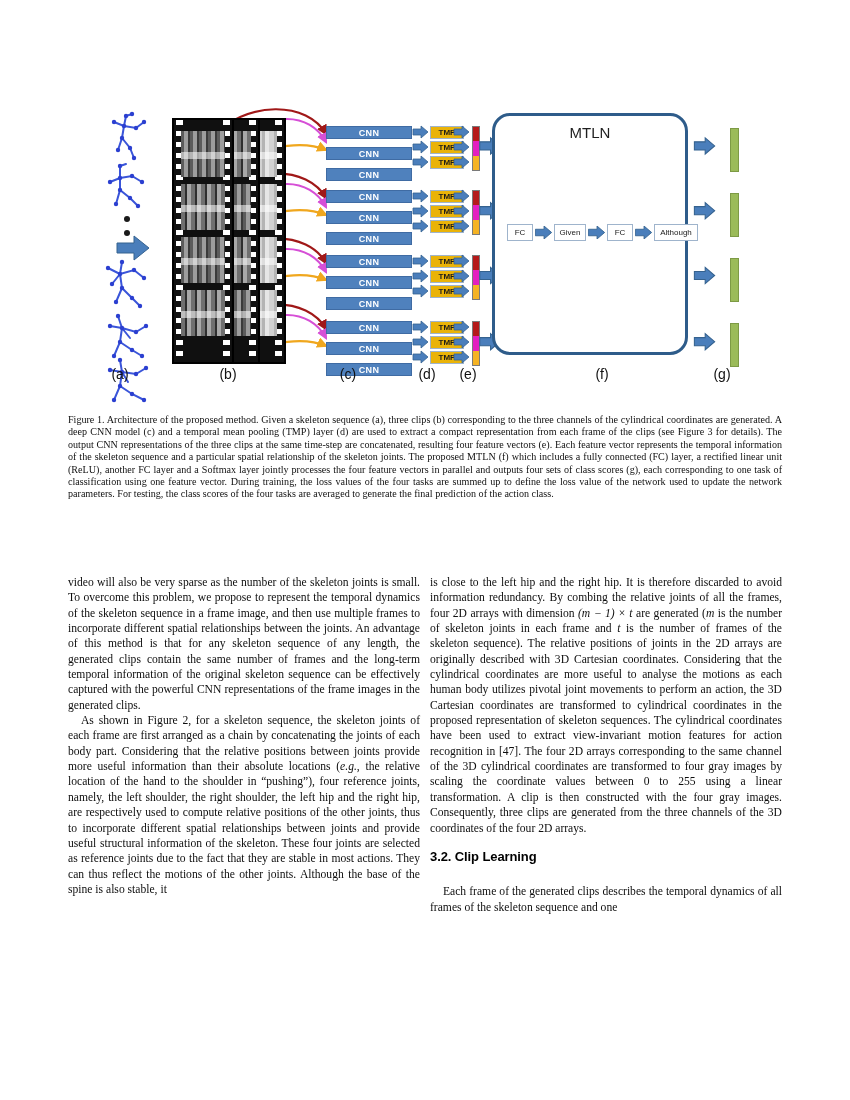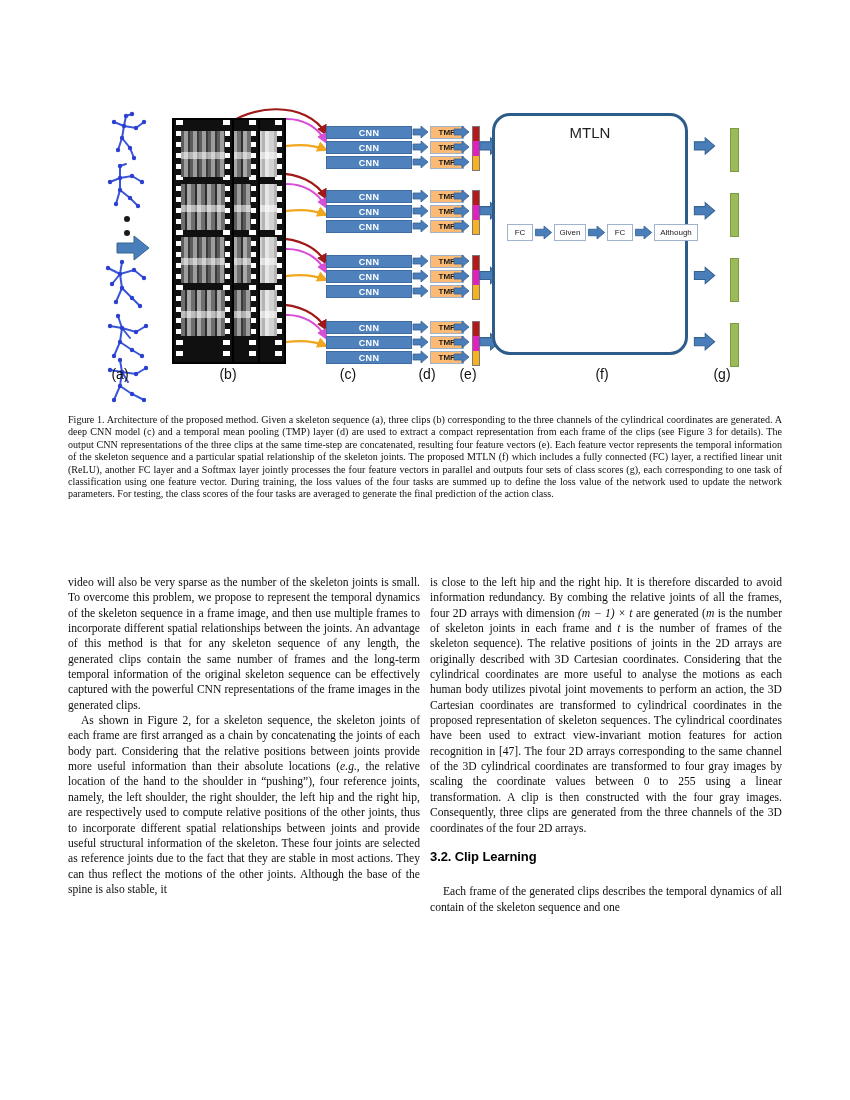--- a/index.html
+++ b/index.html
@@ -40,25 +40,25 @@
       linear-gradient(to bottom,#8a8a8a,#3a3a3a);}
   .frm.c{background:
       repeating-linear-gradient(to right,#d2d2d2 0 5px,#b4b4b4 5px 8px,#e6e6e6 8px 12px),
       linear-gradient(to bottom,#d8d8d8,#bfbfbf);}
   .frm .gap{position:absolute;left:0;right:0;top:46%;height:14%;background:rgba(255,255,255,.55);}
 
   
   .grp{position:absolute;width:86px;}
   .blk{height:13px;line-height:13px;background:#4f81bd;color:#fff;
        font-family:"Liberation Sans",sans-serif;font-size:9px;font-weight:bold;
-       text-align:center;border:1px solid #3f6ba3;box-sizing:border-box;margin-bottom:2px;
+       text-align:center;border:1px solid #3f6ba3;box-sizing:border-box;margin-bottom:8px;
        letter-spacing:.3px;}
   
   .tgrp{position:absolute;width:34px;}
-  .tblk{height:13px;line-height:12px;background:#fdba74;color:#1a1a1a;
+  .tblk{height:13px;line-height:12px;background:#eab308;color:#1a1a1a;
        font-family:"Liberation Sans",sans-serif;font-size:8px;font-weight:bold;
        text-align:center;border:1px solid #9fb4cc;box-sizing:border-box;margin-bottom:2px;}
 
   
   .fv{position:absolute;width:8px;border:1px solid #7a7a7a;box-sizing:border-box;}
   .fv div{width:100%;}
 
   
   .mtln{position:absolute;left:424px;top:13px;width:196px;height:242px;
         border:3px solid #2e5c8a;border-radius:18px;background:#fff;box-sizing:border-box;}
@@ -421,16 +421,16 @@
   <div class="caption"><span>Figure 1.</span> <span>Architecture of the proposed method. Given a skeleton sequence (a), three clips (b) corresponding to the three channels of the cylindrical coordinates are generated. A deep CNN model (c) and a temporal mean pooling (TMP) layer (d) are used to extract a compact representation from each frame of the clips (see Figure 3 for details). The output CNN representations of the three clips at the same time-step are concatenated, resulting four feature vectors (e). Each feature vector represents the temporal information of the skeleton sequence and a particular spatial relationship of the skeleton joints. The proposed MTLN (f) which includes a fully connected (FC) layer, a rectified linear unit (ReLU), another FC layer and a Softmax layer jointly processes the four feature vectors in parallel and outputs four sets of class scores (g), each corresponding to one task of classification using one feature vector. During training, the loss values of the four tasks are summed up to define the loss value of the network used to update the network parameters. For testing, the class scores of the four tasks are averaged to generate the final prediction of the action class.</span></div>
 
   <div class="col left">
     <p>video will also be very sparse as the number of the skeleton joints is small. To overcome this problem, we propose to represent the temporal dynamics of the skeleton sequence in a frame image, and then use multiple frames to incorporate different spatial relationships between the joints. An advantage of this method is that for any skeleton sequence of any length, the generated clips contain the same number of frames and the long-term temporal information of the original skeleton sequence can be effectively captured with the powerful CNN representations of the frame images in the generated clips.</p>
     <p class="ind"><span>As shown in Figure 2, for a skeleton sequence, the skeleton joints of each frame are first arranged as a chain by concatenating the joints of each body part. Considering that the relative positions between joints provide more useful information than their absolute locations (</span><em>e.g.</em><span>, the relative location of the hand to the shoulder in “pushing”), four reference joints, namely, the left shoulder, the right shoulder, the left hip and the right hip, are respectively used to compute relative positions of the other joints, thus to incorporate different spatial relationships between joints and provide useful structural information of the skeleton. These four joints are selected as reference joints due to the fact that they are stable in most actions. They can thus reflect the motions of the other joints. Although the base of the spine is also stable, it</span></p>
   </div>
 
   <div class="col right">
     <p><span>is close to the left hip and the right hip. It is therefore discarded to avoid information redundancy. By combing the relative joints of all the frames, four 2D arrays with dimension </span><span class="mathi">(m − 1) × t</span><span> are generated (</span><span class="mathi">m</span><span> is the number of skeleton joints in each frame and </span><span class="mathi">t</span><span> is the number of frames of the skeleton sequence). The relative positions of joints in the 2D arrays are originally described with 3D Cartesian coordinates. Considering that the cylindrical coordinates are more useful to analyse the motions as each human body utilizes pivotal joint movements to perform an action, the 3D Cartesian coordinates are transformed to cylindrical coordinates in the proposed representation of skeleton sequences. The cylindrical coordinates have been used to extract view-invariant motion features for action recognition in [47]. The four 2D arrays corresponding to the same channel of the 3D cylindrical coordinates are transformed to four gray images by scaling the coordinate values between 0 to 255 using a linear transformation. A clip is then constructed with the four gray images. Consequently, three clips are generated from the three channels of the 3D coordinates of the four 2D arrays.</span></p>
     <div class="sec">3.2. Clip Learning</div>
-    <p class="ind">Each frame of the generated clips describes the temporal dynamics of all contain of the skeleton sequence and one</p>
+    <p class="ind">Each frame of the generated clips describes the temporal dynamics of all frames of the skeleton sequence and one</p>
   </div>
 
 </div>
 
 </body></html>

